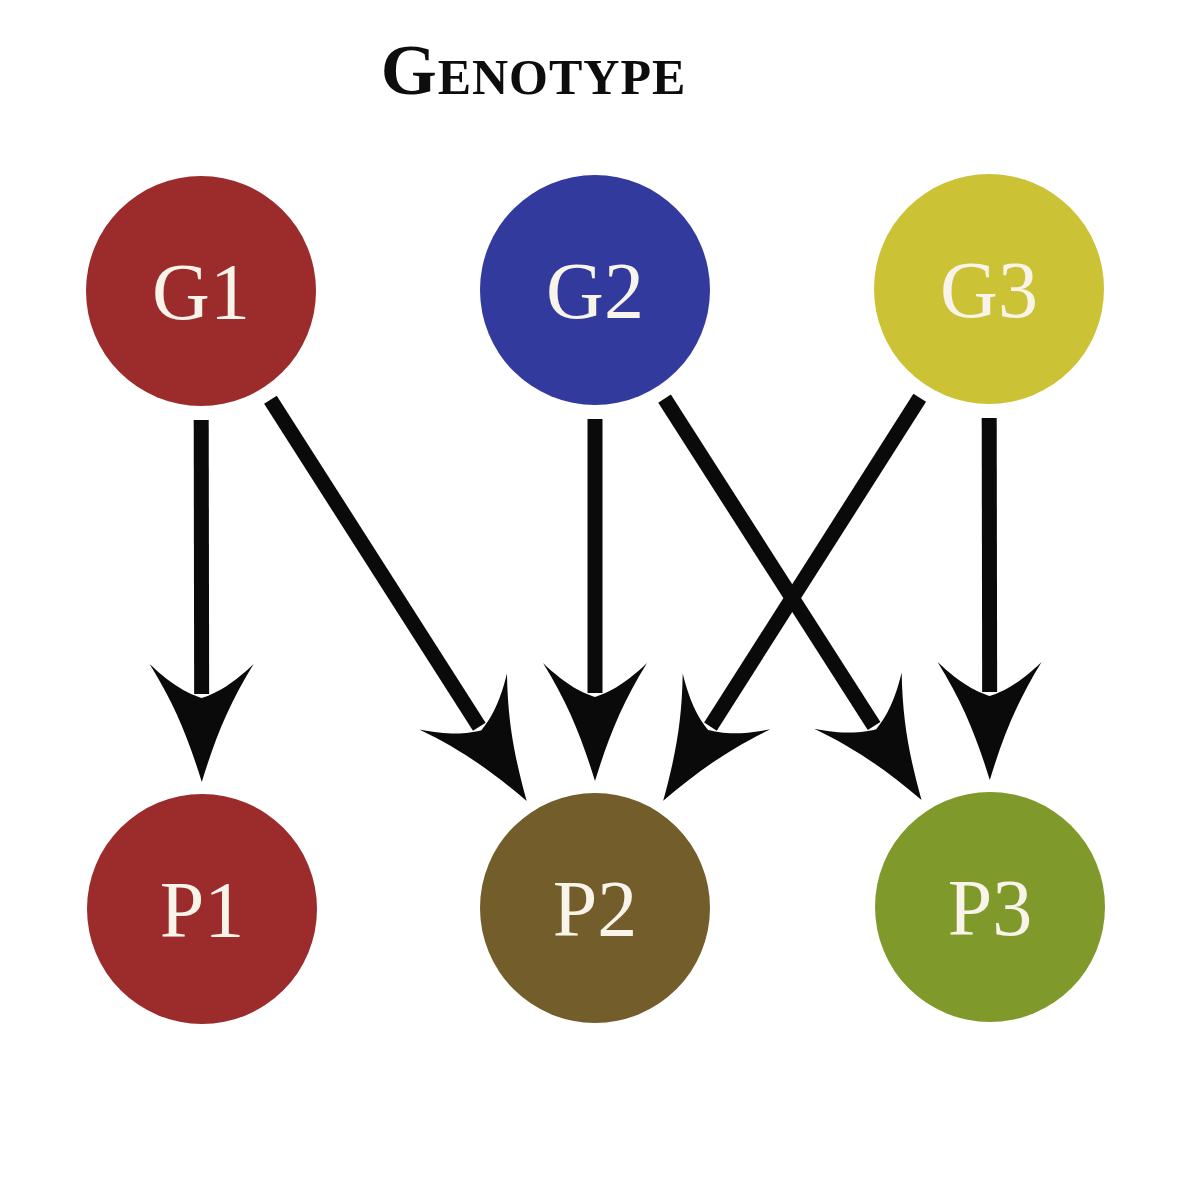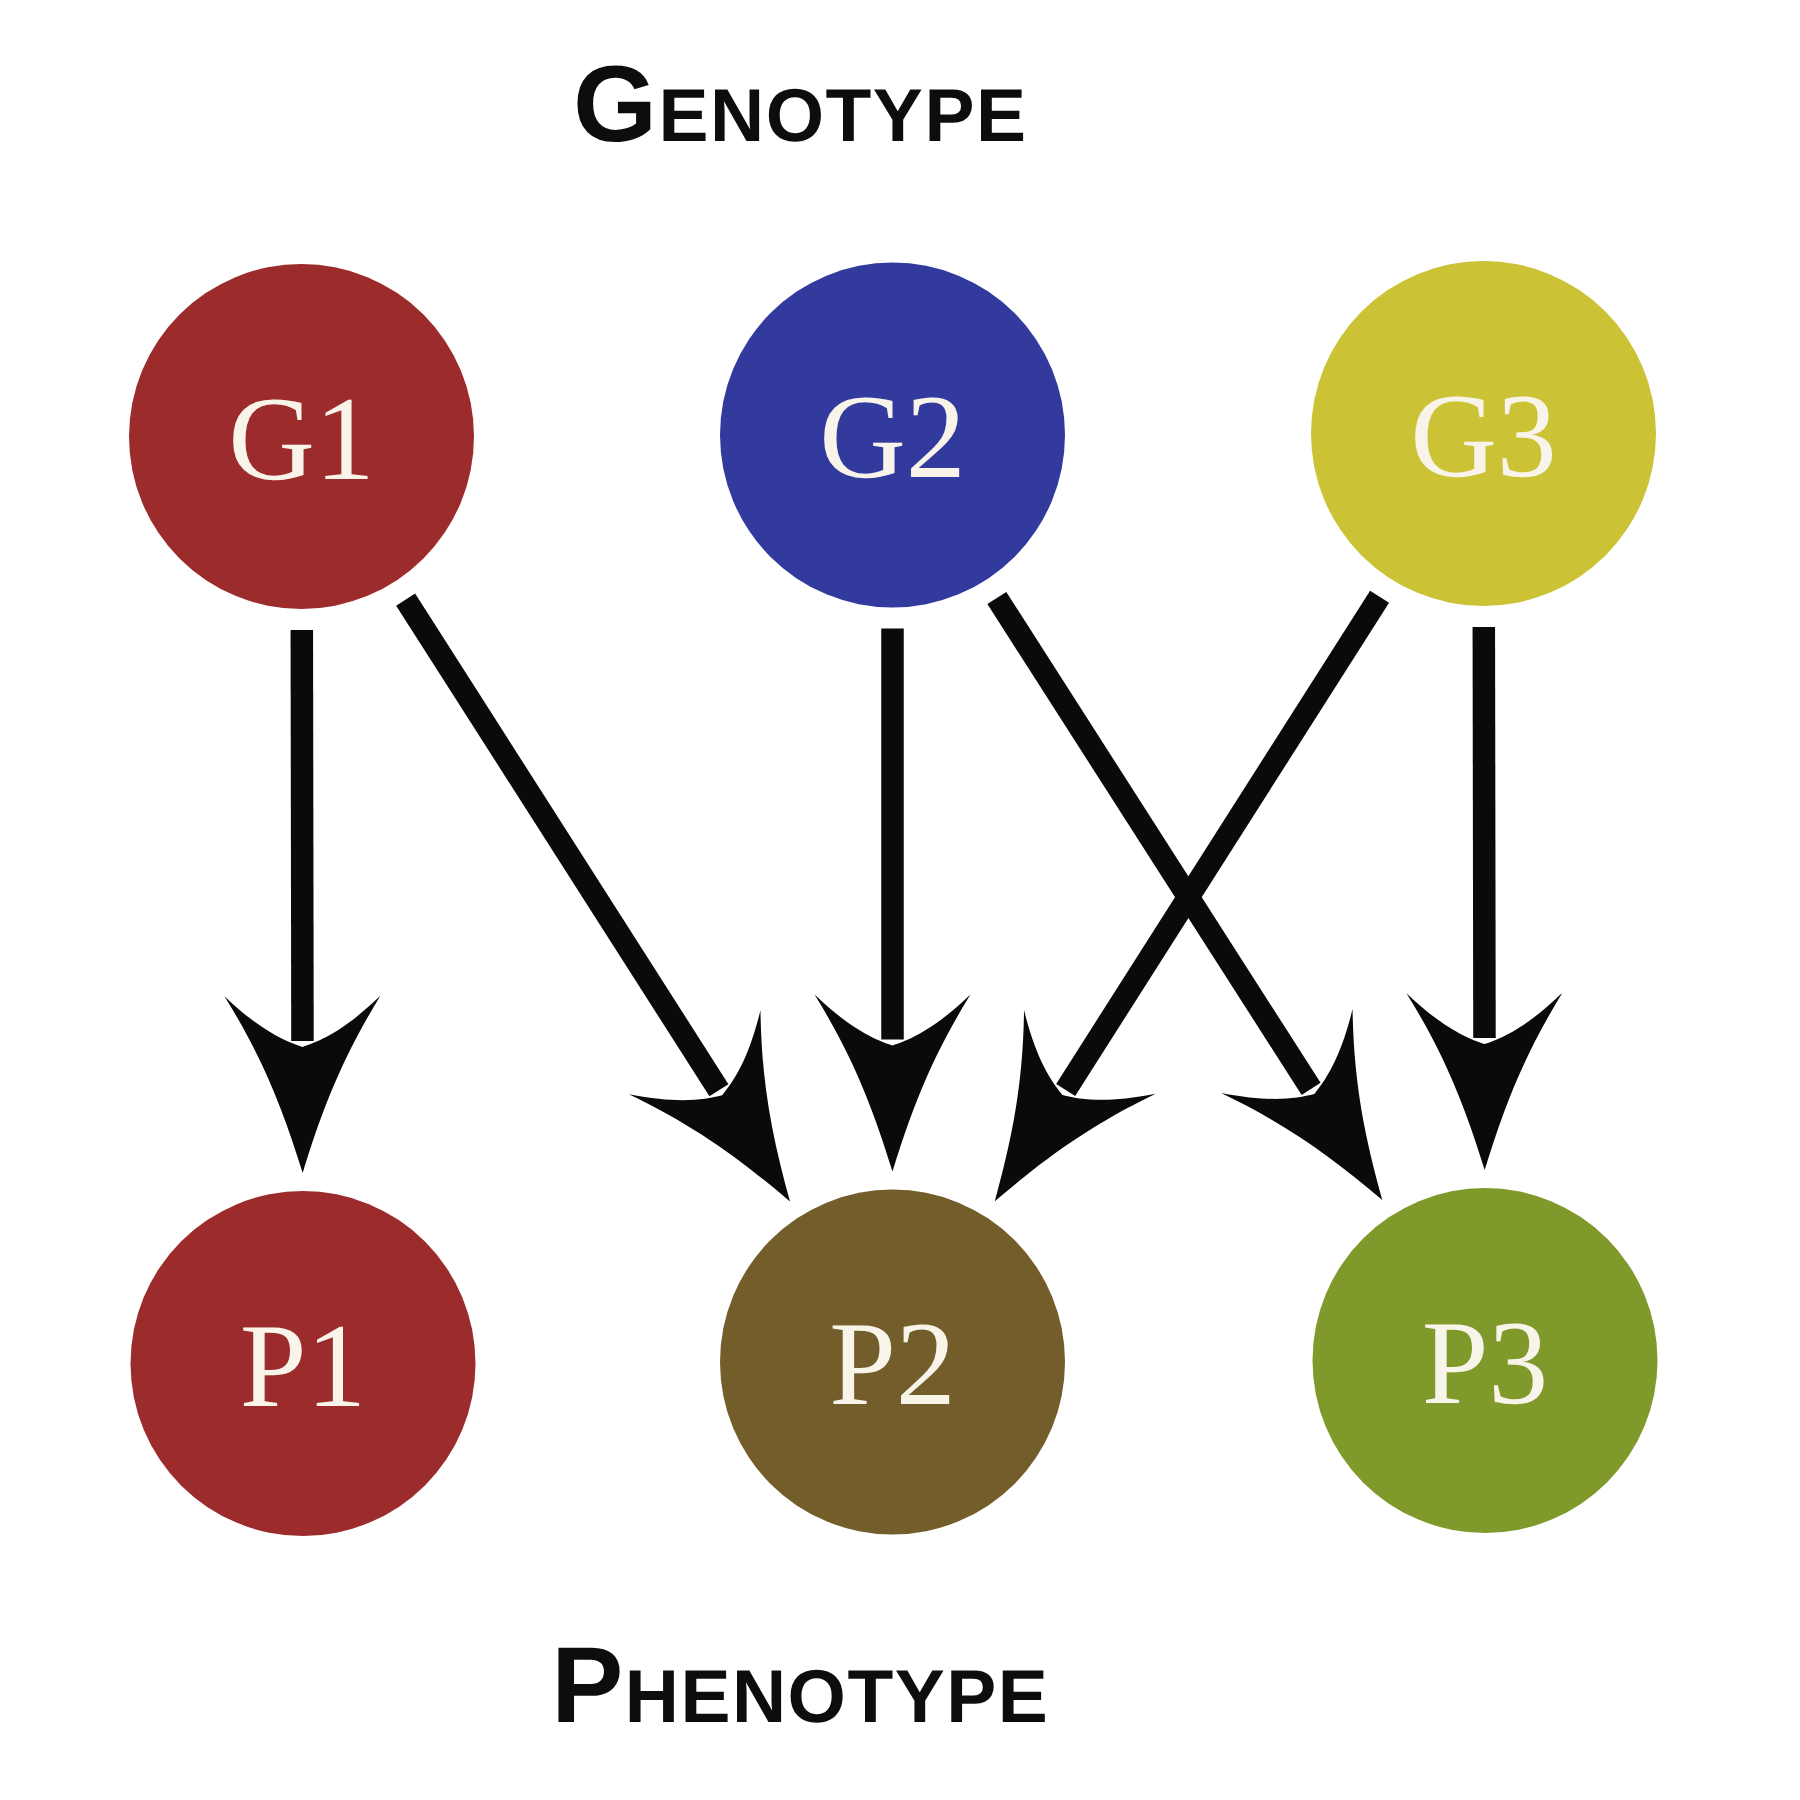--- a/index.html
+++ b/index.html
@@ -18,21 +18,21 @@
   #diagram-svg {
     position: absolute;
     left: 0;
     top: 0;
   }
   .layer-title {
     position: absolute;
     left: 0;
     width: 1067px;
     text-align: center;
-    font-family: Liberation Sans, sans-serif;
+    font-family: Liberation Serif, serif;
     font-variant: small-caps;
     font-weight: 700;
     font-size: 72px;
     letter-spacing: 1px;
     color: #0d0d0d;
     line-height: 1;
     user-select: none;
   }
   #title-top { top: 34px; }
   #title-bottom { top: 1088px; }
@@ -92,15 +92,14 @@
         <text x="595" y="936" text-anchor="middle" font-size="80" fill="#f8f4e9" class="node-label-text">P2</text>
       </g>
       <g>
         <circle cx="990" cy="907" r="115" fill="#80992b"></circle>
         <text x="990" y="935" text-anchor="middle" font-size="80" fill="#f8f4e9" class="node-label-text">P3</text>
       </g>
     </svg>
 
   <div id="title-top" class="layer-title">Genotype</div>
 
-  <div id="title-bottom" class="layer-title">Phenotype</div>
 
 </div>
 
 </body></html>

